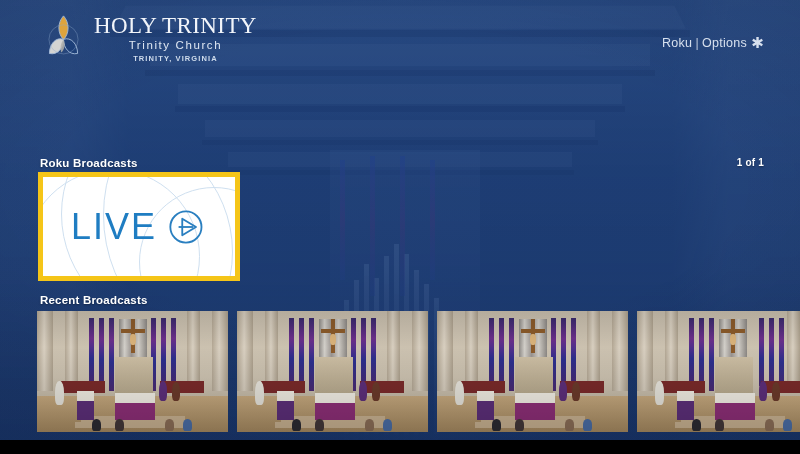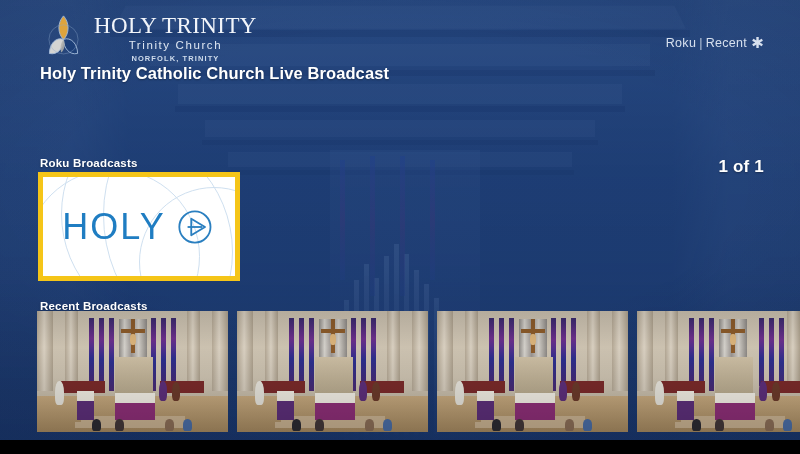--- a/index.html
+++ b/index.html
@@ -87,25 +87,25 @@
     text-shadow:0 1px 2px rgba(0,0,0,.30);
   }
 
   
   .row-label {
     position:absolute; left:40px;
     font-size:11.5px; font-weight:bold; color:#ffffff; letter-spacing:.2px;
     text-shadow:0 1px 2px rgba(0,0,0,.35);
   }
   #live-label { top:157px; }
-  #recent-label { top:300px; }
+  #recent-label { top:294px; }
 
   .pager {
     position:absolute; right:36px; top:157px;
-    font-size:17px; font-weight:bold; color:#ffffff; letter-spacing:.2px;
+    font-size:10px; font-weight:bold; color:#ffffff; letter-spacing:.2px;
     text-shadow:0 1px 2px rgba(0,0,0,.35);
   }
 
   
   .live-tile {
     position:absolute; left:38px; top:172px; width:202px; height:109px;
     background:#ffffff; border:5px solid #f5c518; overflow:hidden;
   }
   .live-inner { position:absolute; inset:0; background:#fff; overflow:hidden; }
   .arc { position:absolute; border:1px solid #cfe0f0; border-radius:50%; }
@@ -198,43 +198,42 @@
         <path d="M50 6 C63 20 63 44 50 56 C37 44 37 20 50 6 Z" fill="#e8a93a" stroke="#a9c0dd" stroke-width="2"></path>
         <path d="M20 86 C20 66 34 50 50 56 C50 74 38 90 20 86 Z" fill="#dedcd7" stroke="#a9c0dd" stroke-width="2"></path>
         <path d="M80 86 C80 66 66 50 50 56 C50 74 62 90 80 86 Z" fill="#1d3f78" stroke="#a9c0dd" stroke-width="2"></path>
         <path d="M50 56 C44 64 42 74 45 84 C52 78 55 66 50 56 Z" fill="#b9b6ae" opacity=".85"></path>
       </g>
       <ellipse cx="50" cy="56" rx="31" ry="31" fill="none" stroke="#8fa9cc" stroke-width="1.5" opacity=".55"></ellipse>
     </svg>
     <div class="logo-text">
       <div class="logo-line1">HOLY TRINITY</div>
       <div class="logo-line2">Trinity Church</div>
-      <div class="logo-line3">NORFOLK, TRINITY</div>
+      <div class="logo-line3">TRINITY, VIRGINIA</div>
     </div>
   </div>
 
   <div class="roku-options">
-    <span>Roku</span><span class="sep">|</span><span>Recent</span><span class="ast">✱</span>
-  </div>
-
-  <div class="page-title">Holy Trinity Catholic Church Live Broadcast</div>
+    <span>Roku</span><span class="sep">|</span><span>Options</span><span class="ast">✱</span>
+  </div>
+
 
   <div class="row-label" id="live-label">Roku Broadcasts</div>
   <div class="pager">1 of 1</div>
 
   <div class="live-tile">
     <div class="live-inner">
       <div class="arc" style="left:-60px; top:-50px; width:250px; height:250px;"></div>
       <div class="arc" style="left:18px; top:-78px; width:230px; height:230px;"></div>
       <div class="arc" style="left:-18px; top:-8px; width:175px; height:175px;"></div>
       <div class="arc" style="left:60px; top:-112px; width:300px; height:300px;"></div>
       <div class="arc" style="left:96px; top:10px; width:150px; height:150px;"></div>
 
       <div class="live-content">
-        <span class="live-word">HOLY</span>
+        <span class="live-word">LIVE</span>
         <svg class="play-glyph" viewBox="0 0 48 48">
           <circle cx="25" cy="24" r="17" fill="none" stroke="#2a7fc0" stroke-width="2"></circle>
           <path d="M17 24 L33 24" stroke="#2a7fc0" stroke-width="2" fill="none"></path>
           <path d="M21 15 L36 24 L21 33 Z" fill="none" stroke="#2a7fc0" stroke-width="2" stroke-linejoin="round"></path>
         </svg>
       </div>
     </div>
   </div>
 
   <div class="row-label" id="recent-label">Recent Broadcasts</div>

